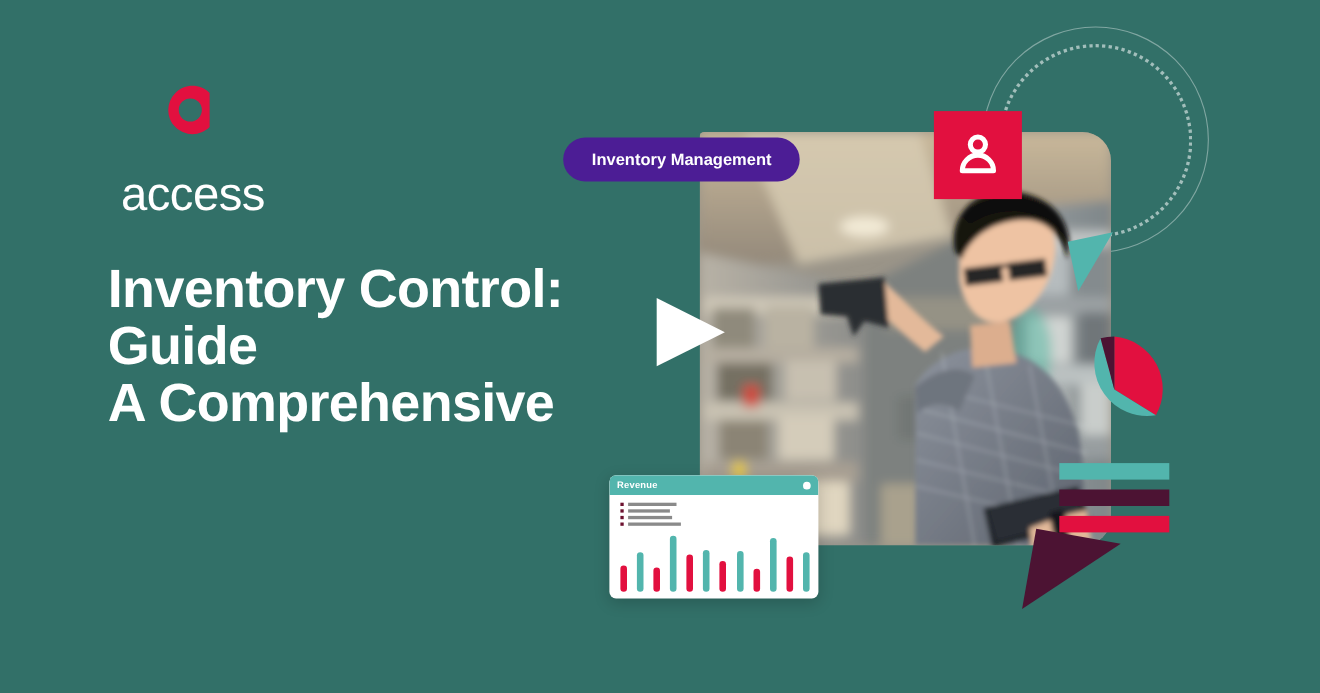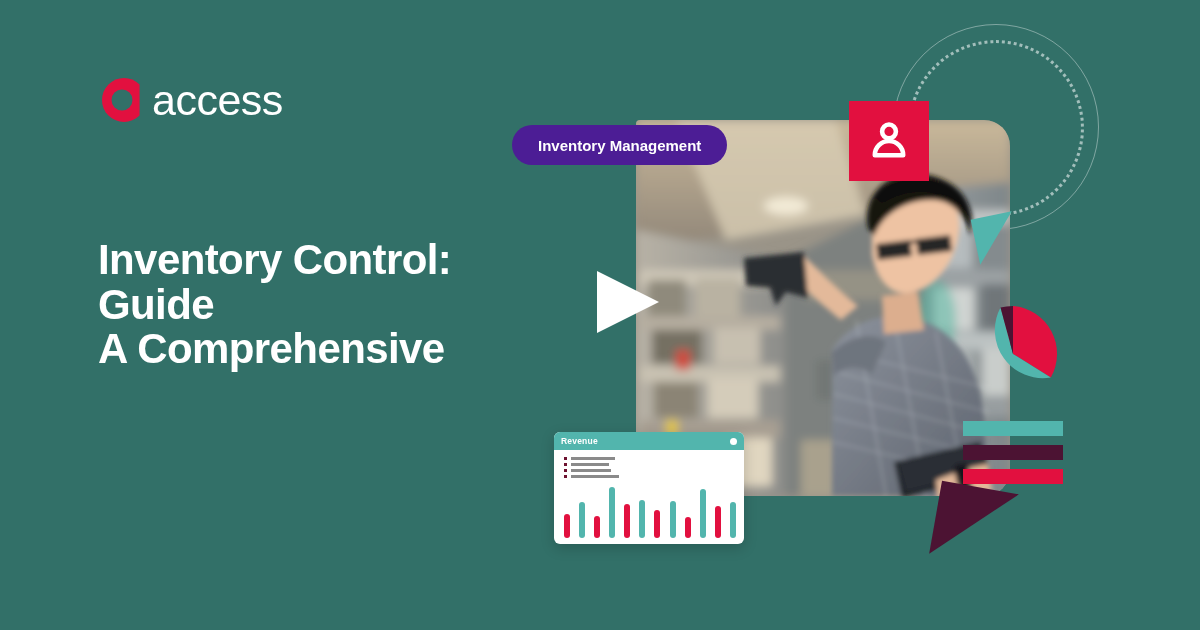--- a/index.html
+++ b/index.html
@@ -23,28 +23,28 @@
     width:206px; height:206px; border-radius:50%;
     border:1.5px solid rgba(255,255,255,0.38);
   }
   .ring-dotted {
     position:absolute; left:908px; top:40px;
     width:176px; height:176px; border-radius:50%;
     border:3px dotted rgba(255,255,255,0.55);
   }
 
   
-  .logo { position:absolute; left:98px; top:74px; display:flex; align-items:center; gap:2px; }
+  .logo { position:absolute; left:110px; top:74px; display:flex; align-items:center; gap:30px;flex-direction:column; }
   .logo-mark { width:52px; height:52px; position:relative; }
   .logo-text { font-size:43px; font-weight:400; color:#ffffff; letter-spacing:-0.5px; line-height:1; }
 
   
   .headline {
     position:absolute; left:98px; top:238px; width:470px;
-    color:#ffffff; font-size:42px; font-weight:700;
+    color:#ffffff; font-size:49px; font-weight:700;
     line-height:1.06; letter-spacing:-0.6px;
   }
 
   
   .cta {
     position:absolute; left:98px; top:487px;
     width:216px; height:58px; border-radius:29px;
     background:#ffffff; color:#a4123a;
     font-size:21px; font-weight:400;
     display:flex; align-items:center; justify-content:center;

